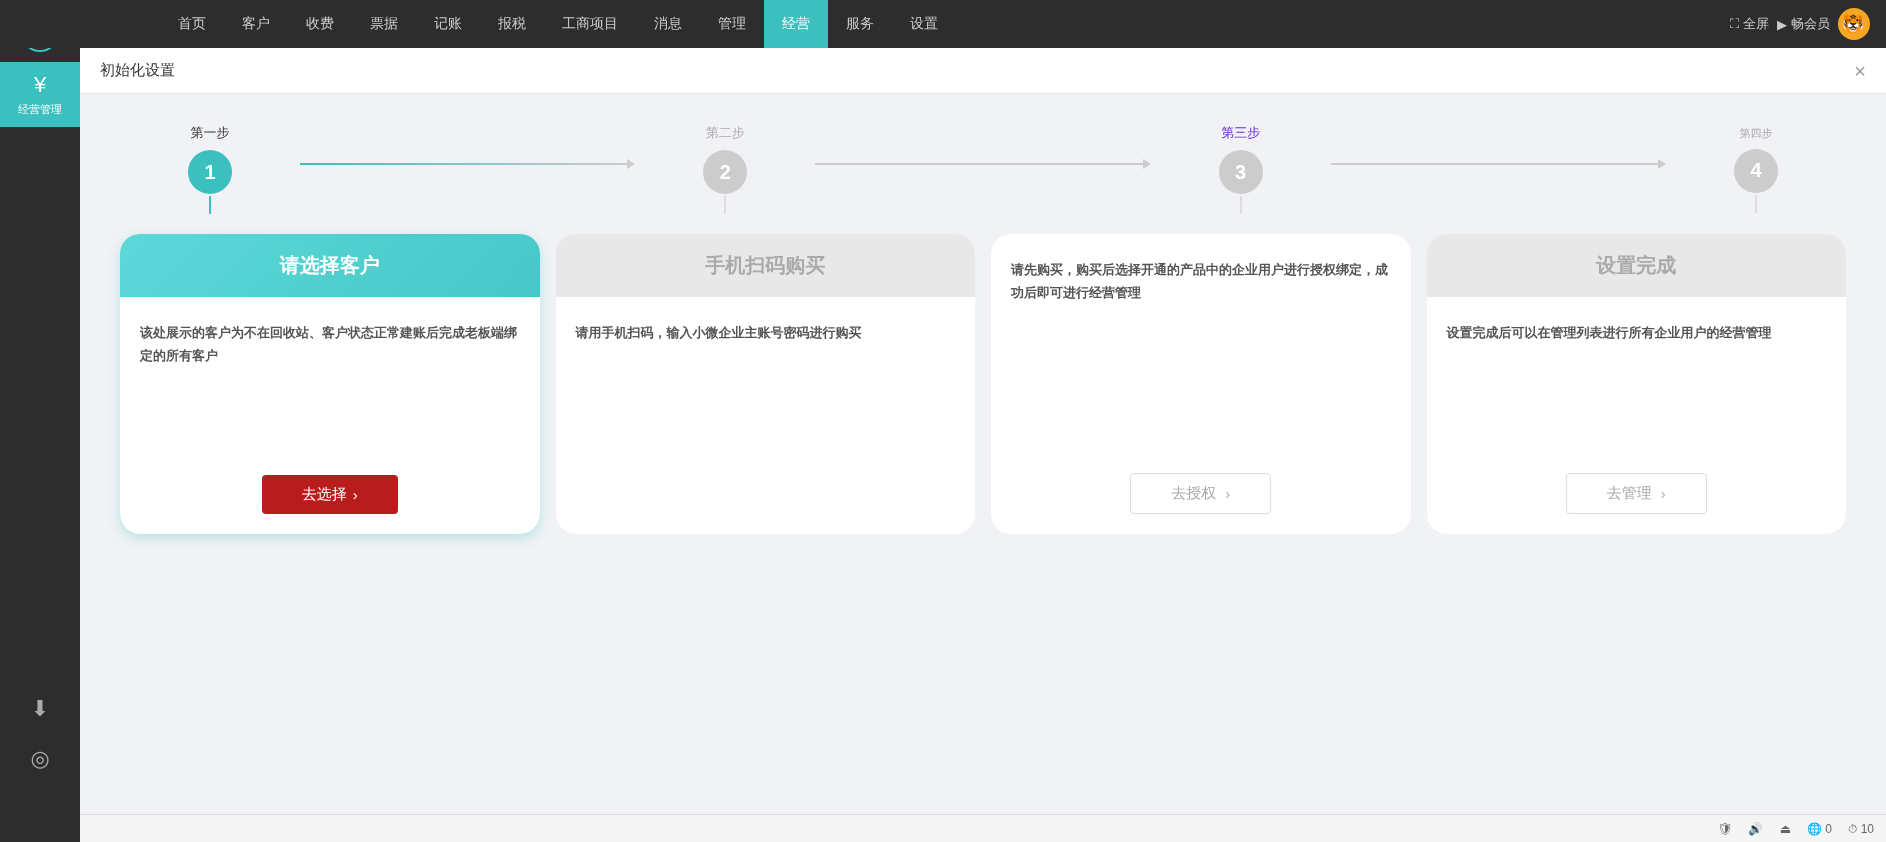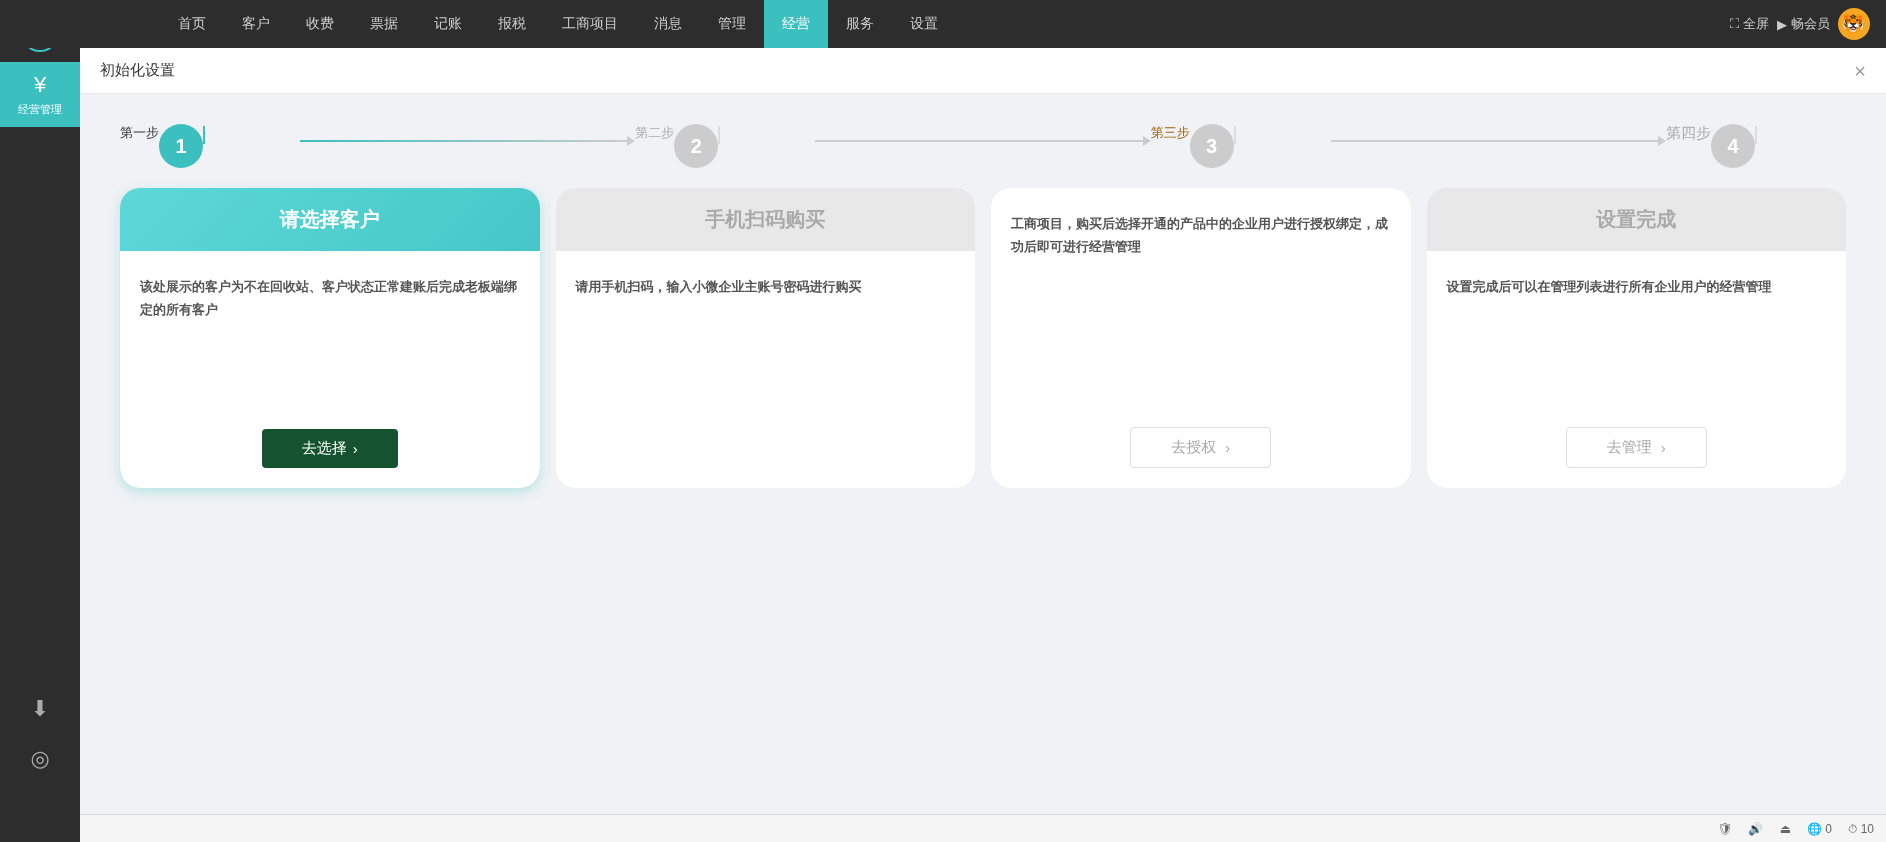--- a/index.html
+++ b/index.html
@@ -205,21 +205,21 @@
       padding: 10px 40px;
       border-radius: 4px;
       font-size: 15px;
       cursor: pointer;
       border: none;
       display: flex;
       align-items: center;
       gap: 6px;
     }
     .card-btn.active-btn {
-      background: #14532d;
+      background: #b91c1c;
       color: #fff;
     }
     .card-btn.inactive-btn {
       background: #fff;
       color: #aaa;
       border: 1px solid #ddd;
       gap: 9px;
     }
 
     
@@ -242,22 +242,22 @@
     .status-bar-right { margin-left: auto; display: flex; align-items: center; gap: 16px; }
 
     .steps-row {
       display: flex;
       align-items: center;
       justify-content: center;
       margin-bottom: 20px;
     }
     .step-item {
       display: flex;
-      flex-direction: row;
-      align-items: flex-start;
+      flex-direction: column;
+      align-items: center;
       width: 180px;
     }
     .step-connector {
       flex: 1;
       display: flex;
       align-items: center;
       margin-bottom: 10px;
     }
     .connector-line {
       height: 2px;
@@ -356,34 +356,34 @@
         </div>
         <div style="width:2px;height:18px;background:#ddd;margin-top:2px;"></div>
       </div>
 
       <div class="step-connector">
         <div class="connector-line"></div>
         <div class="connector-arrow"></div>
       </div>
 
       <div class="step-item">
-        <span style="font-size:13px;color:#a16207;margin-bottom:8px;">第三步</span>
+        <span style="font-size:13px;color:#6d28d9;margin-bottom:8px;">第三步</span>
         <div class="step-circle inactive">
           <span>3</span>
         </div>
         <div style="width:2px;height:18px;background:#ddd;margin-top:2px;"></div>
       </div>
 
       <div class="step-connector">
         <div class="connector-line"></div>
         <div class="connector-arrow"></div>
       </div>
 
       <div class="step-item">
-        <span style="font-size:15px;color:#aaa;margin-bottom:16px;">第四步</span>
+        <span style="font-size:11px;color:#aaa;margin-bottom:8px;">第四步</span>
         <div class="step-circle inactive">
           <span>4</span>
         </div>
         <div style="width:2px;height:18px;background:#ddd;margin-top:2px;"></div>
       </div>
     </div>
 
     <div class="cards-row">
 
       <div class="step-card active">
@@ -398,21 +398,21 @@
       </div>
 
       <div class="step-card inactive">
         <div class="card-header inactive">手机扫码购买</div>
         <div class="card-body">请用手机扫码，输入小微企业主账号密码进行购买</div>
         <div class="card-footer">
         </div>
       </div>
 
       <div class="step-card inactive">
-        <div class="card-body">工商项目，购买后选择开通的产品中的企业用户进行授权绑定，成功后即可进行经营管理</div>
+        <div class="card-body">请先购买，购买后选择开通的产品中的企业用户进行授权绑定，成功后即可进行经营管理</div>
         <div class="card-footer">
           <button class="card-btn inactive-btn">
             <span>去授权</span>
             <span>›</span>
           </button>
         </div>
       </div>
 
       <div class="step-card inactive">
         <div class="card-header inactive">设置完成</div>

